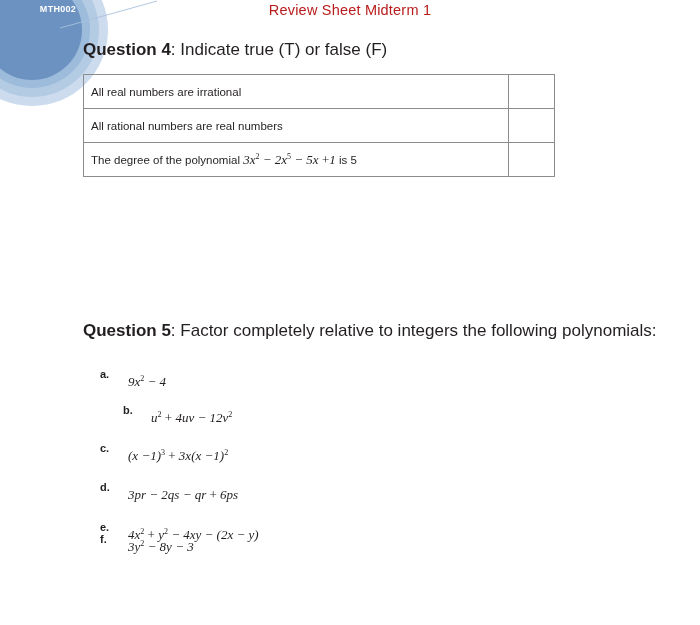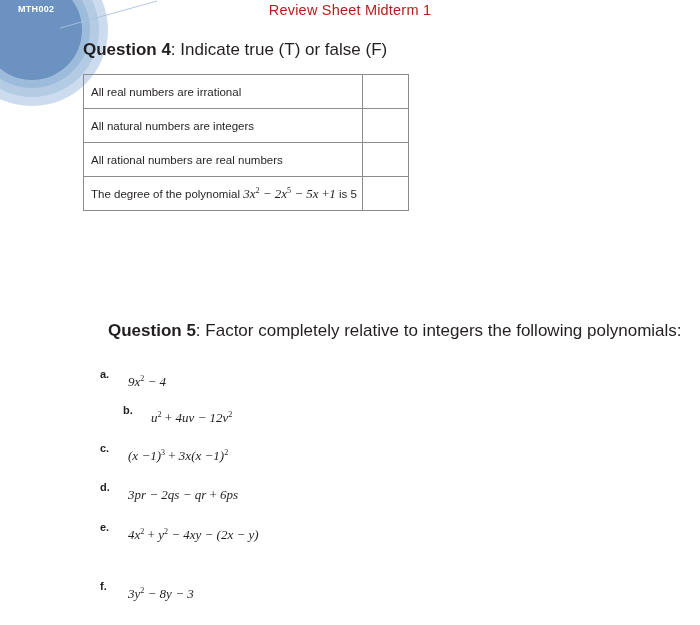--- a/index.html
+++ b/index.html
@@ -60,21 +60,21 @@
     width: 100px;
     height: 100px;
     border-radius: 50%;
     background: #6b92c0;
   }
   .logo-code {
     position: absolute;
     top: 2px;
     left: 18px;
     width: 80px;
-    text-align: left;
+    text-align: center;
     color: #ffffff;
     font-size: 9px;
     font-weight: bold;
     letter-spacing: 0.3px;
     line-height: 14px;
     white-space: nowrap;
   }
   .logo-swoosh {
     position: absolute;
     top: 0;
@@ -103,28 +103,28 @@
   }
   .q-heading {
     position: absolute;
     left: 83px;
     font-size: 17px;
     line-height: 15px;
     white-space: nowrap;
   }
   .q-heading b { font-weight: bold; }
   #q4-heading { top: 42px; }
-  #q5-heading { top: 323px; margin-left: 25px; }
+  #q5-heading { top: 323px; }
 
   
   .tf-table {
     position: absolute;
     left: 83px;
     top: 74px;
-    width: 326px;
+    width: 472px;
     border-collapse: collapse;
     table-layout: fixed;
   }
   .tf-table td {
     border: 1px solid #8c8c8c;
     height: 33px;
     padding: 0 0 0 7px;
     vertical-align: middle;
     font-size: 11.5px;
     color: #231f20;
@@ -168,21 +168,21 @@
   .item .expr {
     display: inline-block;
     vertical-align: middle;
     margin-top: 16px;
   }
   #item-a { top: 358px; }
   #item-b { top: 394px; padding-left: 23px; }
   #item-c { top: 432px; }
   #item-d { top: 471px; }
   #item-e { top: 511px; }
-  #item-f { top: 570px; }
+  #item-f { top: 523px; }
   #item-g { top: 625px; }
 </style>
 </head>
 <body>
 
 <div class="header">
 
   <div class="logo-wrap">
     <div class="logo-ring-outer"></div>
     <div class="logo-ring-mid"></div>
@@ -202,24 +202,20 @@
 <div class="content">
 
   <div class="q-heading" id="q4-heading">
     <b>Question 4</b><span>:  Indicate true (T) or false (F)</span>
   </div>
 
   <table class="tf-table">
     <tbody>
       <tr>
         <td>All real numbers are irrational</td>
-        <td class="answer-cell"></td>
-      </tr>
-      <tr>
-        <td>All natural numbers are integers</td>
         <td class="answer-cell"></td>
       </tr>
       <tr>
         <td>All rational numbers are real numbers</td>
         <td class="answer-cell"></td>
       </tr>
       <tr>
         <td>
           <span>The degree of the polynomial </span><span class="math">3<span class="it">x</span><sup>2</sup> − 2<span class="it">x</span><sup>5</sup> − 5<span class="it">x</span> <span class="op">+</span>1</span><span> is 5</span>
         </td>

